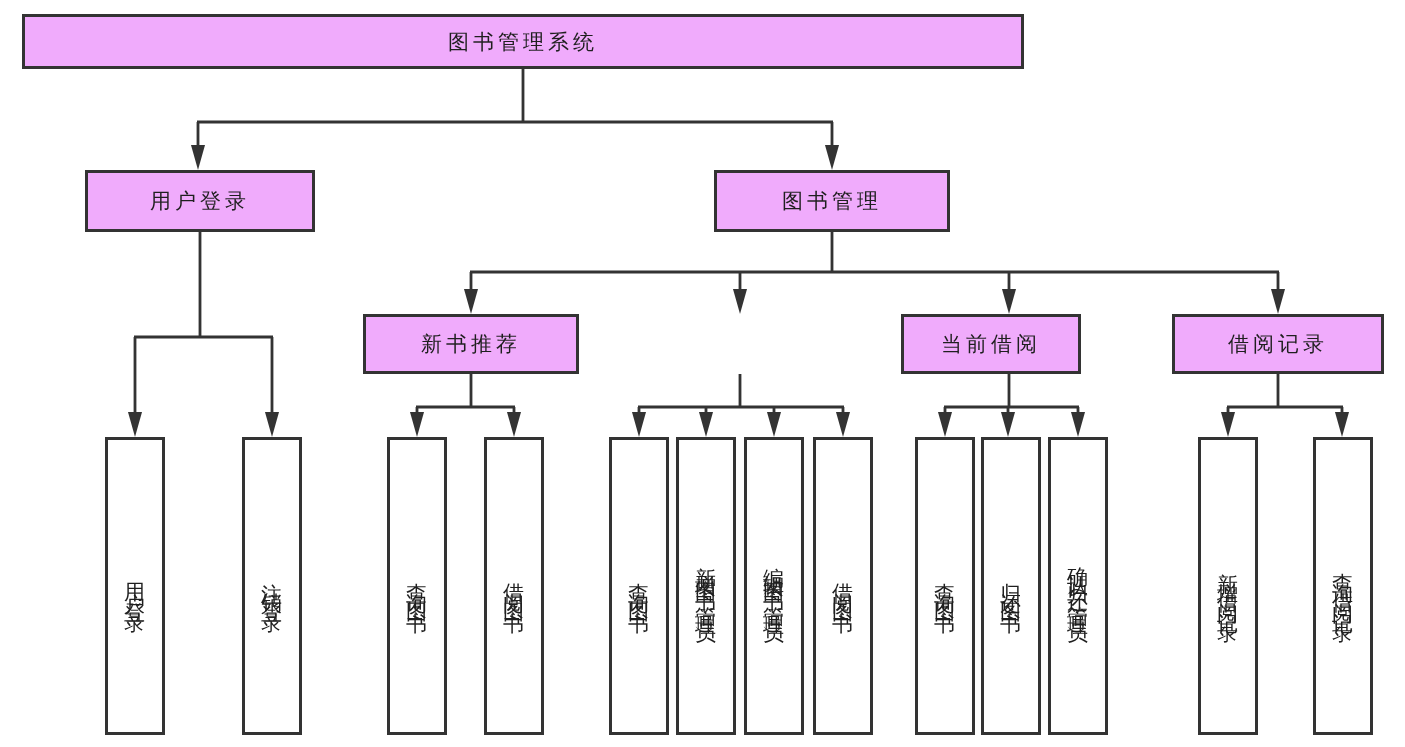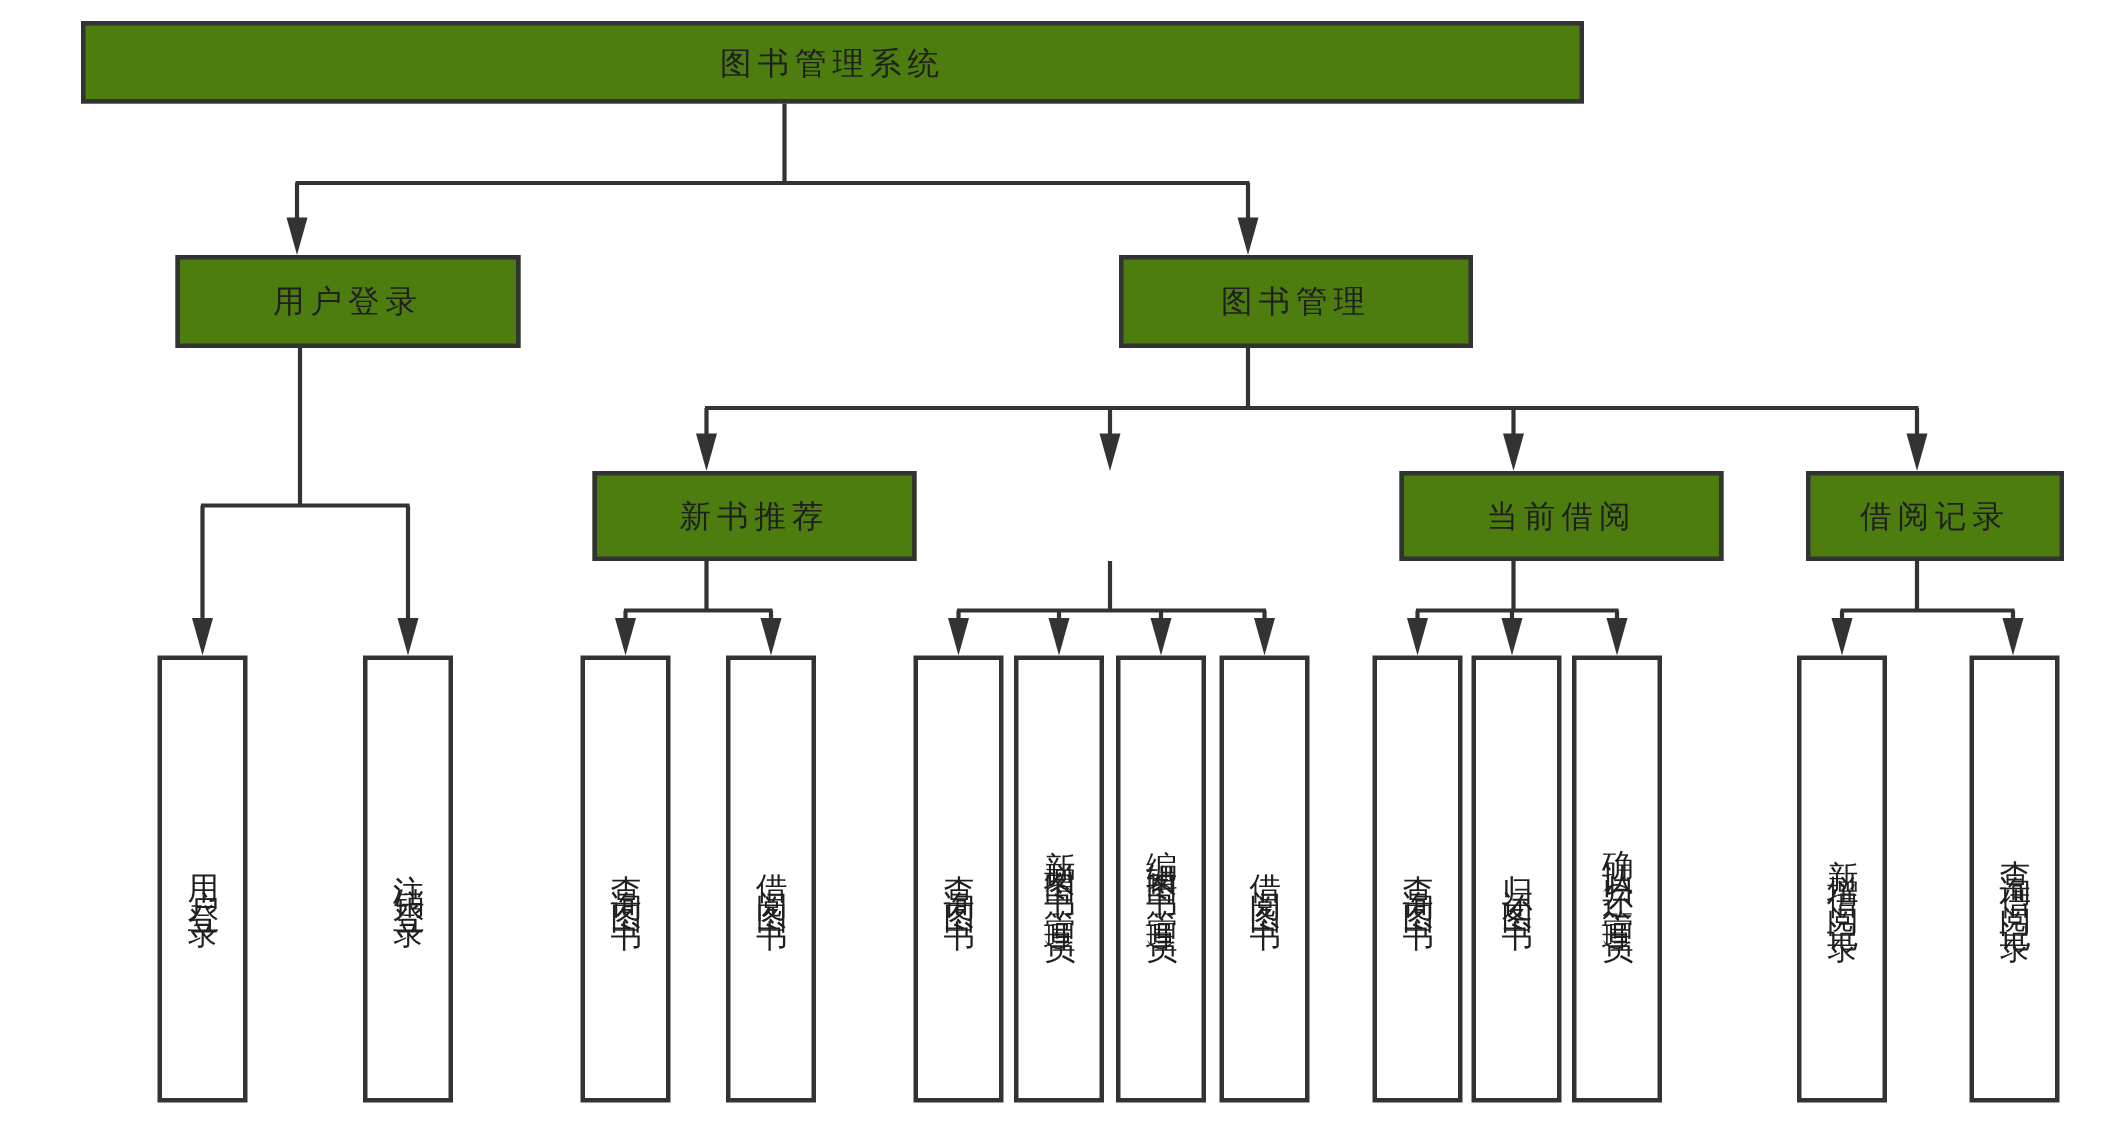--- a/index.html
+++ b/index.html
@@ -12,30 +12,29 @@
     font-family: "Liberation Sans", "DejaVu Sans", sans-serif;
   }
   #connector-svg {
     position: absolute;
     left: 0; top: 0;
     width: 1405px; height: 747px;
   }
   .hbox {
     position: absolute;
     box-sizing: border-box;
-    background: #4d7c0f;
+    background: #f0abfc;
     border: 3px solid #333333;
     display: flex;
     align-items: center;
     justify-content: center;
     font-size: 21px;
     letter-spacing: 4px;
     color: #1f1f1f;
     white-space: nowrap;
-    margin-left: 32px;
   }
   .vbox {
     position: absolute;
     box-sizing: border-box;
     background: #ffffff;
     border: 3px solid #333333;
     display: flex;
     align-items: center;
     justify-content: center;
   }
@@ -103,22 +102,22 @@
       <polygon points="1335,412 1349,412 1342,437"></polygon>
     </g>
   </svg>
 
   <div class="hbox" style="left:22px; top:14px; width:1002px; height:55px;">图书管理系统</div>
 
   <div class="hbox" style="left:85px; top:170px; width:230px; height:62px;">用户登录</div>
   <div class="hbox" style="left:363px; top:314px; width:216px; height:60px;">新书推荐</div>
 
   <div class="hbox" style="left:714px; top:170px; width:236px; height:62px;">图书管理</div>
-  <div class="hbox" style="left:901px; top:314px; width:216px; height:60px;">当前借阅</div>
-  <div class="hbox" style="left:1172px; top:314px; width:172px; height:60px;text-align:center;">借阅记录</div>
+  <div class="hbox" style="left:901px; top:314px; width:180px; height:60px;">当前借阅</div>
+  <div class="hbox" style="left:1172px; top:314px; width:212px; height:60px;text-align:center;">借阅记录</div>
 
   <div class="vbox" style="left:105px; top:437px; width:60px; height:298px;">
     <span class="vtext">用户登录</span>
   </div>
   <div class="vbox" style="left:242px; top:437px; width:60px; height:298px;">
     <span class="vtext">注销登录</span>
   </div>
 
   <div class="vbox" style="left:387px; top:437px; width:60px; height:298px;">
     <span class="vtext">查询图书</span>

